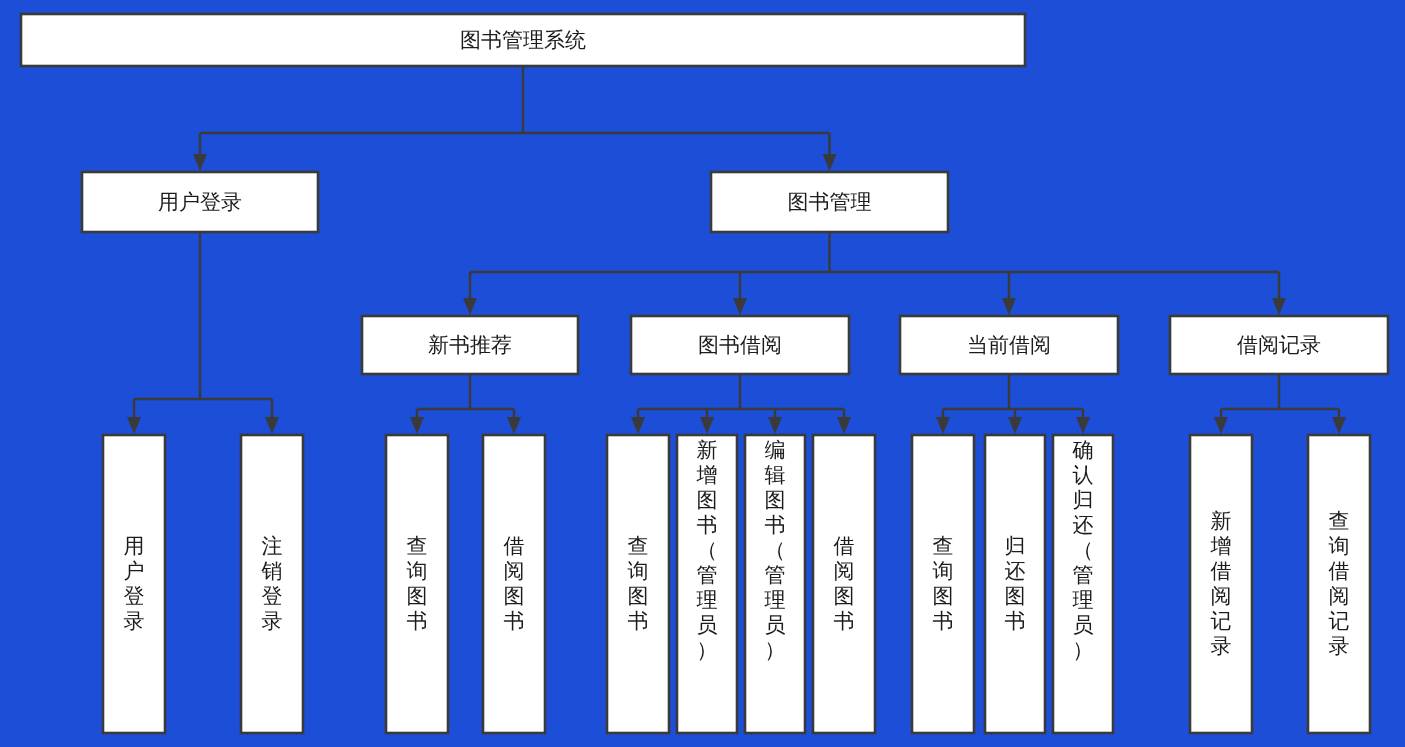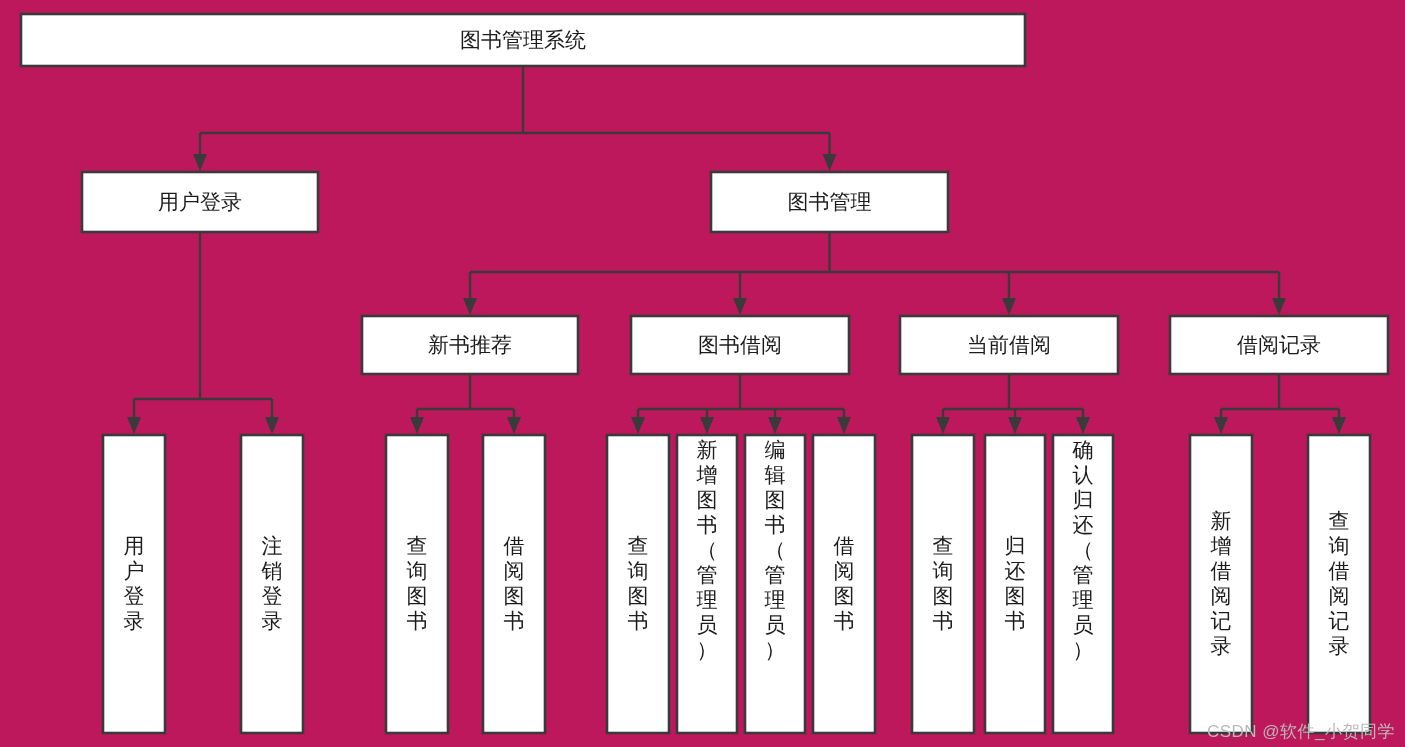--- a/index.html
+++ b/index.html
@@ -7,21 +7,21 @@
     padding: 0;
     background: #ffffff;
   }
   body {
     font-family: "Liberation Sans", "DejaVu Sans", sans-serif;
   }
   #diagram-root {
     position: relative;
     width: 1405px;
     height: 747px;
-    background: #be185d;
+    background: #1d4ed8;
     overflow: hidden;
   }
   svg.diagram-canvas {
     position: absolute;
     left: 0;
     top: 0;
     width: 1405px;
     height: 747px;
     display: block;
   }
@@ -200,14 +200,13 @@
         <g>
           <rect x="1190" y="435" width="62" height="298" class="node-box"></rect>
           <text x="1221" y="528" class="node-label-v"><tspan x="1221" dy="0">新</tspan><tspan x="1221" dy="25">增</tspan><tspan x="1221" dy="25">借</tspan><tspan x="1221" dy="25">阅</tspan><tspan x="1221" dy="25">记</tspan><tspan x="1221" dy="25">录</tspan></text>
         </g>
         <g>
           <rect x="1308" y="435" width="62" height="298" class="node-box"></rect>
           <text x="1339" y="528" class="node-label-v"><tspan x="1339" dy="0">查</tspan><tspan x="1339" dy="25">询</tspan><tspan x="1339" dy="25">借</tspan><tspan x="1339" dy="25">阅</tspan><tspan x="1339" dy="25">记</tspan><tspan x="1339" dy="25">录</tspan></text>
         </g>
       </g>
   </svg>
-  <div class="watermark">CSDN @软件_小贺同学</div>
 </div>
 
 </body></html>

